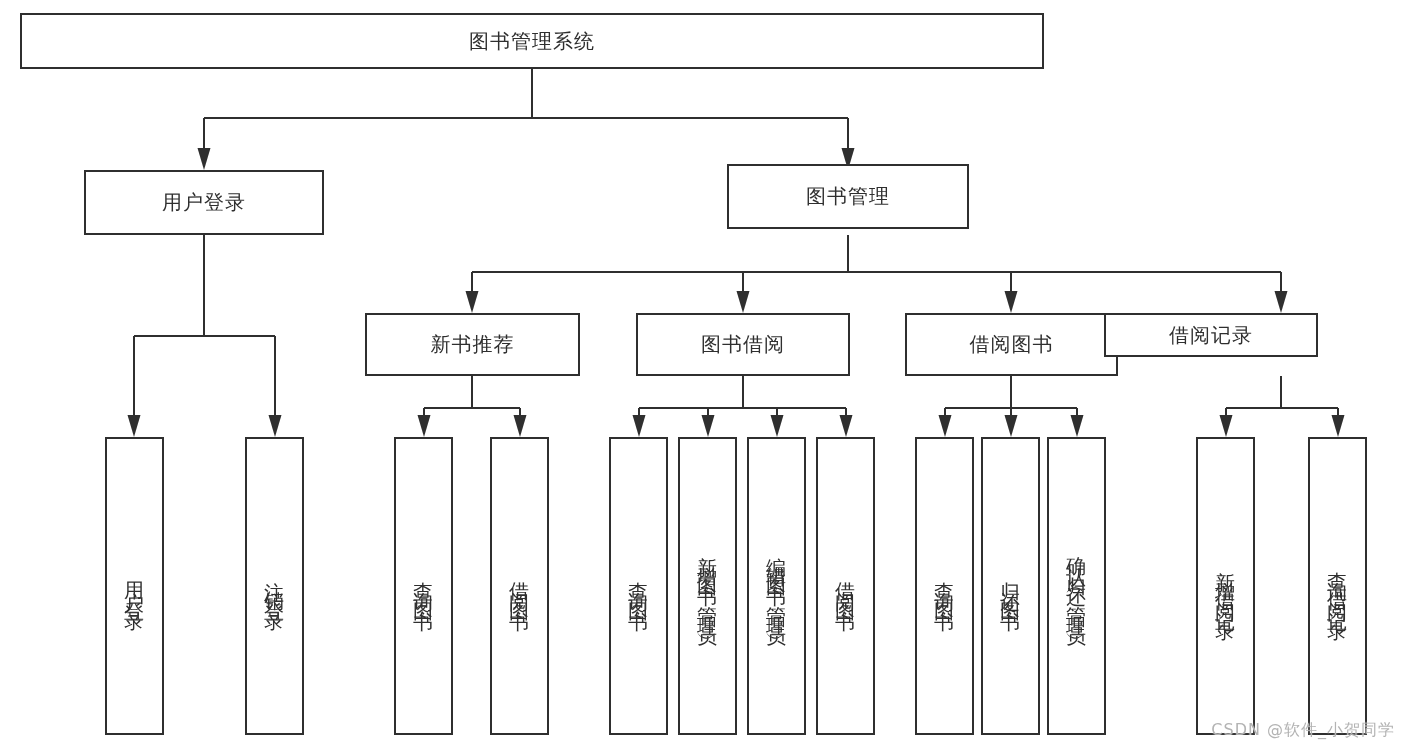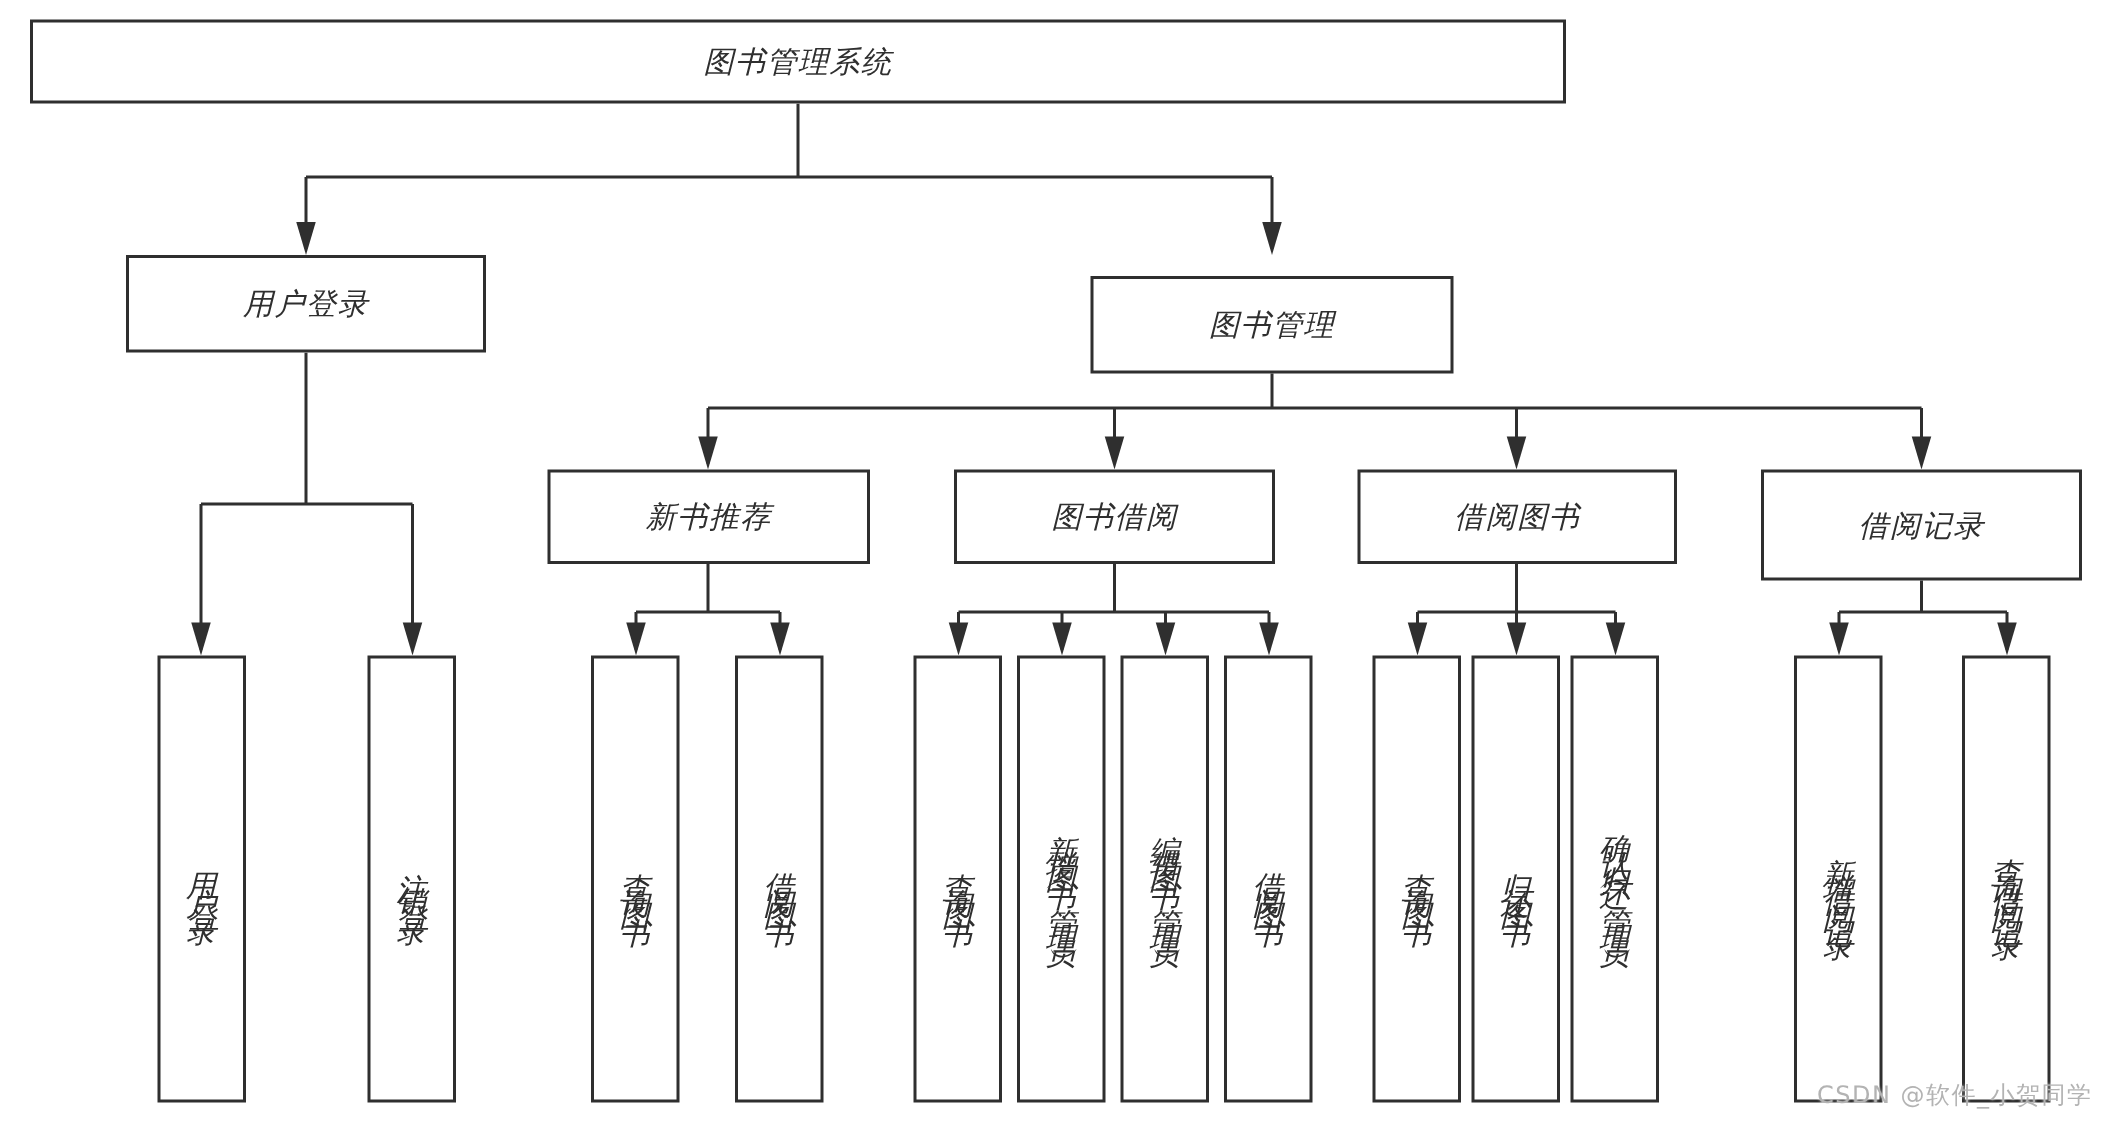--- a/index.html
+++ b/index.html
@@ -11,21 +11,20 @@
     font-family:"DejaVu Sans","Liberation Sans",sans-serif;
     color:var(--text);
   }
   .stage { position:absolute; inset:0; width:1405px; height:747px; }
   svg.connectors { position:absolute; left:0; top:0; z-index:1; color:var(--line); }
   .box {
     position:absolute; z-index:2;
     background:#fff; border:2px solid var(--line);
     display:flex; align-items:center; justify-content:center;
     text-align:center;
-    font-style:italic;
   }
   .h-label { font-size:20px; letter-spacing:1px; white-space:nowrap; }
   .leaf .v-label {
     writing-mode:vertical-rl; text-orientation:mixed;
     font-size:20px; letter-spacing:10px; line-height:1.1;
     white-space:nowrap;
   }
   .watermark {
     position:absolute; right:10px; bottom:6px; z-index:3;
     font-size:16px; color:var(--wm); letter-spacing:1px;
@@ -78,34 +77,34 @@
     </g>
   </svg>
 
   <div class="box" style="left:20px; top:13px; width:1024px; height:56px;">
     <span class="h-label">图书管理系统</span>
   </div>
 
   <div class="box" style="left:84px; top:170px; width:240px; height:65px;">
     <span class="h-label">用户登录</span>
   </div>
-  <div class="box" style="left:727px; top:184px; width:242px; height:65px;">
+  <div class="box" style="left:727px; top:164px; width:242px; height:65px;">
     <span class="h-label">图书管理</span>
   </div>
 
   <div class="box" style="left:636px; top:313px; width:214px; height:63px;">
     <span class="h-label">图书借阅</span>
   </div>
   <div class="box" style="left:365px; top:313px; width:215px; height:63px;">
     <span class="h-label">新书推荐</span>
   </div>
   <div class="box" style="left:905px; top:313px; width:213px; height:63px;">
     <span class="h-label">借阅图书</span>
   </div>
-  <div class="box" style="left:1174px; top:313px; width:214px; height:74px;">
+  <div class="box" style="left:1104px; top:313px; width:214px; height:44px;">
     <span class="h-label">借阅记录</span>
   </div>
 
   <div class="box leaf" style="left:105px; top:437px; width:59px; height:298px;">
     <span class="v-label">用户登录</span>
   </div>
   <div class="box leaf" style="left:245px; top:437px; width:59px; height:298px;">
     <span class="v-label">注销登录</span>
   </div>
 

